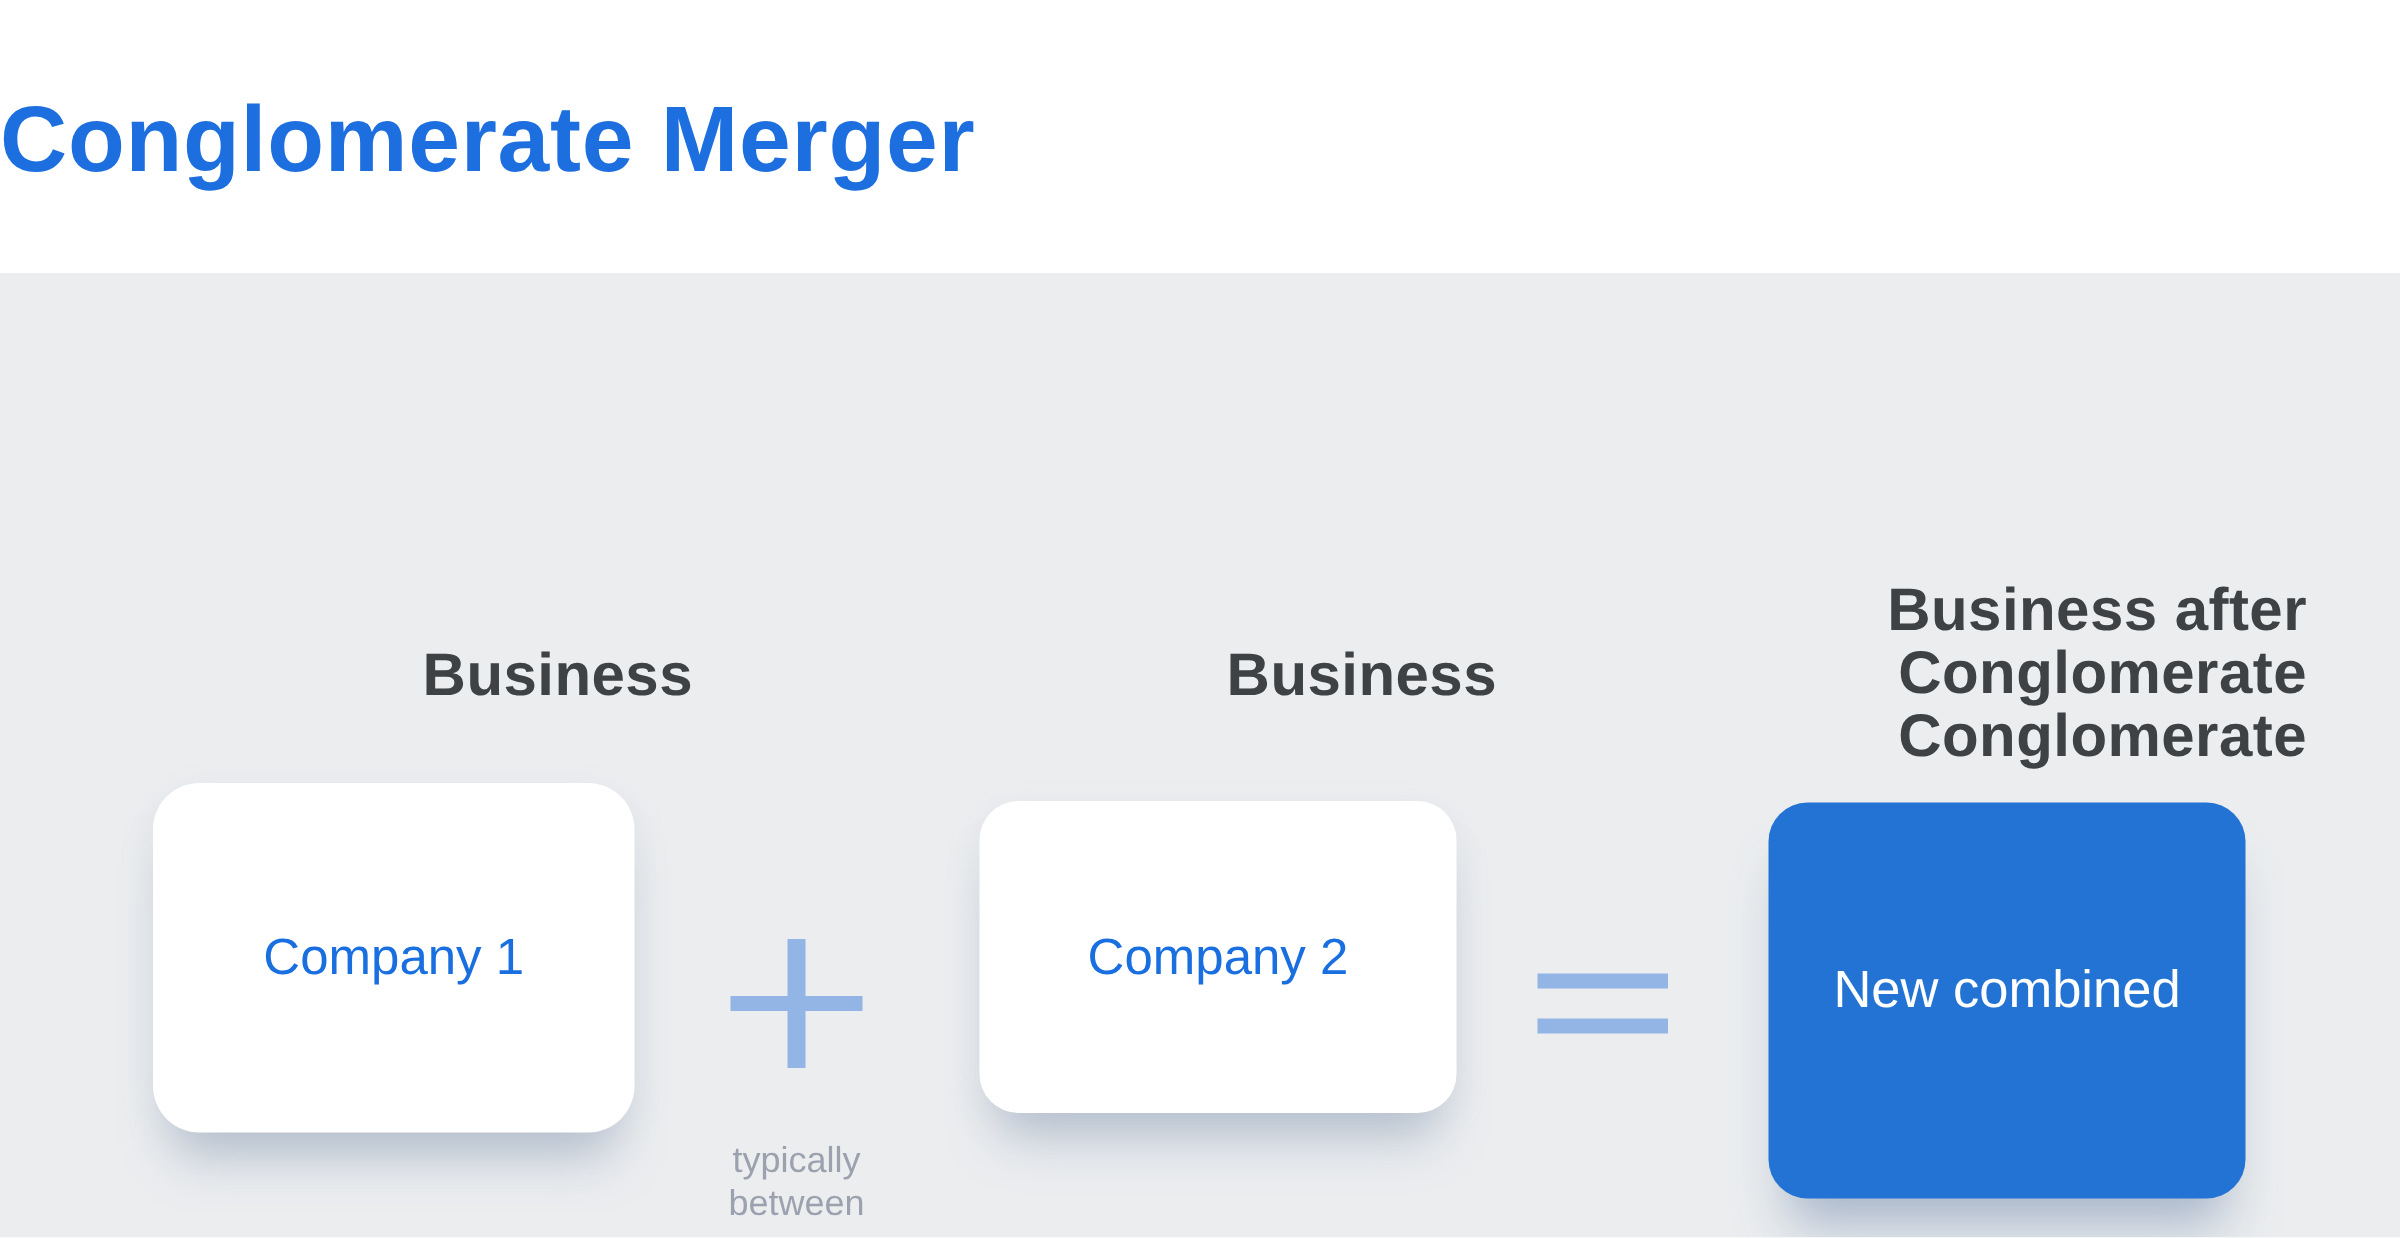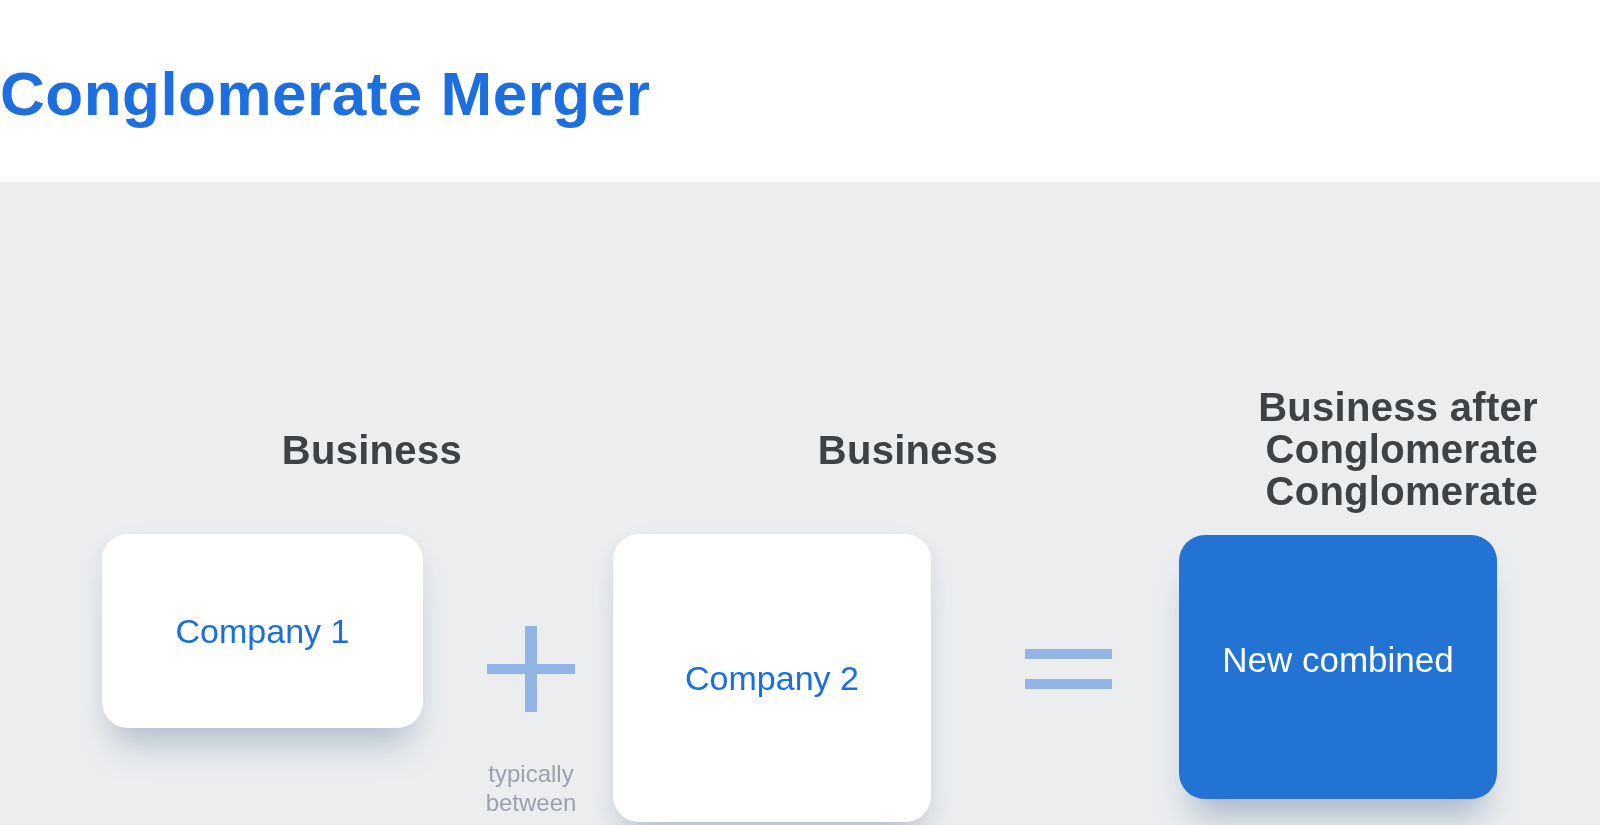--- a/index.html
+++ b/index.html
@@ -51,22 +51,22 @@
     border-radius:26px;
     display:flex;align-items:center;justify-content:center;
     text-align:center;
   }
   .white-card{
     background:var(--card-white);
     box-shadow:0 30px 32px -14px rgba(140,158,182,0.50), 0 8px 22px rgba(160,175,195,0.16);
     color:var(--company-blue);
     font-size:34px;font-weight:400;
   }
-  .card-1{left:102px;top:352px;width:321px;height:194px;}
-  .card-2{left:613px;top:352px;width:318px;height:288px;}
+  .card-1{left:102px;top:340px;width:321px;height:233px;border-radius:31px;}
+  .card-2{left:653px;top:352px;width:318px;height:208px;}
   .blue-card{
     left:1179px;top:353px;width:318px;height:264px;
     background:var(--card-blue);
     box-shadow:0 30px 34px -14px rgba(110,135,170,0.55);
     color:#ffffff;
     font-size:35px;font-weight:400;
     line-height:41px;
   }
   .blue-card .card-label{transform:translateY(-8px);}
   .blue-card .card-label span{display:block;}

